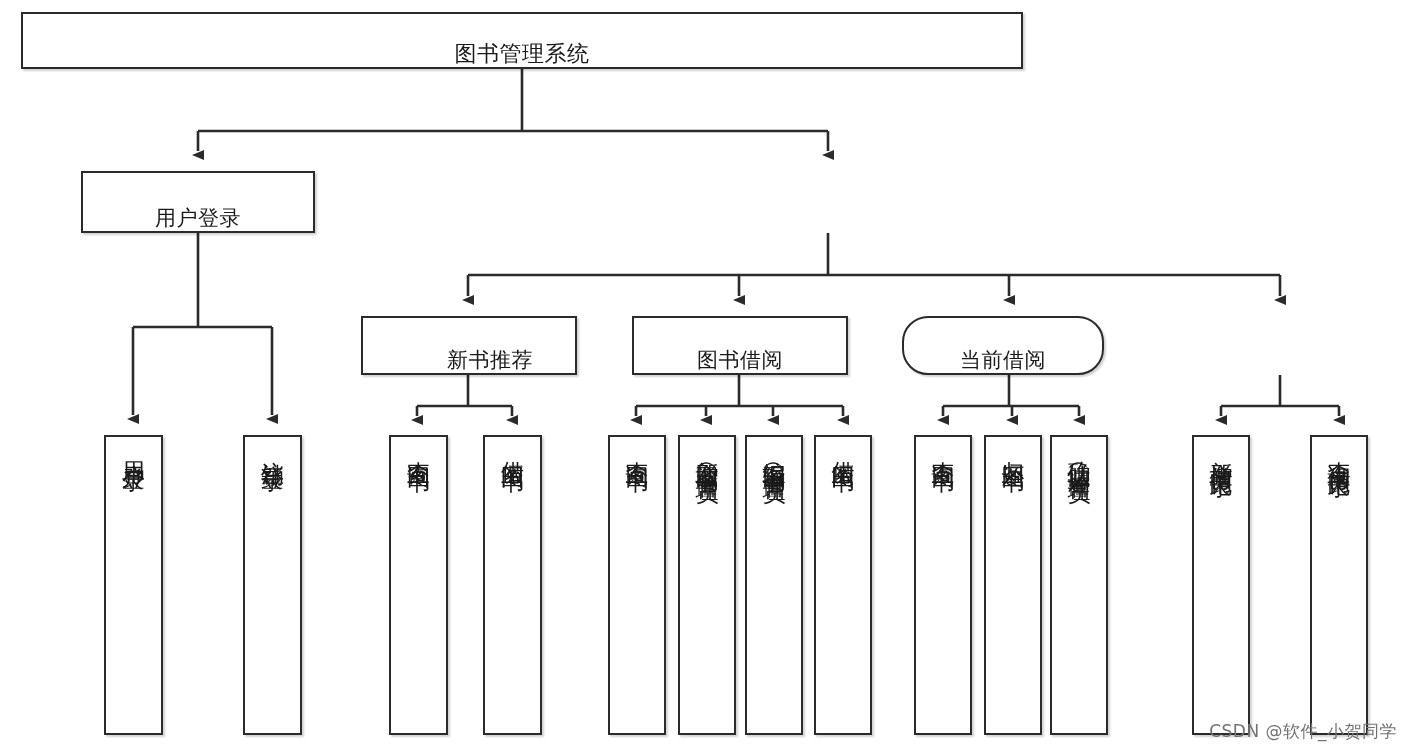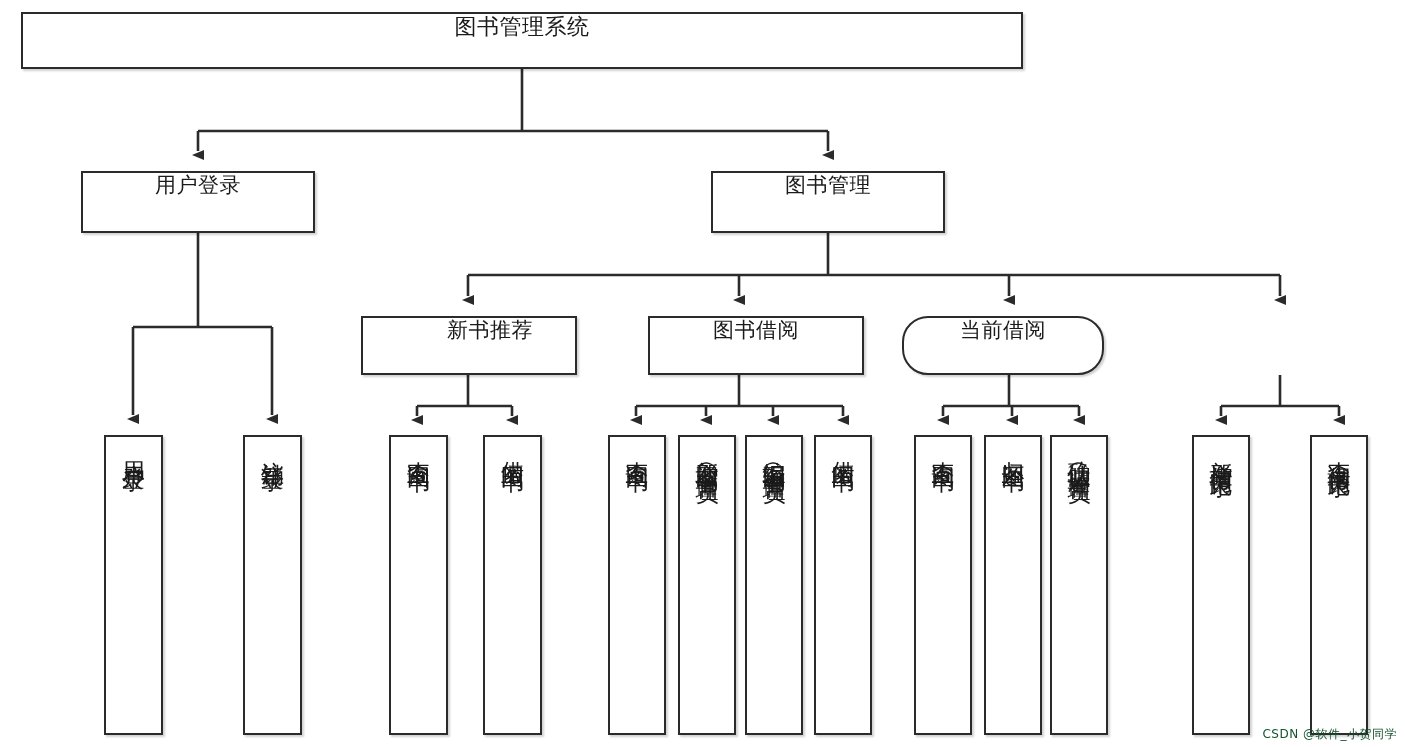--- a/index.html
+++ b/index.html
@@ -25,21 +25,21 @@
     height: 747px;
     pointer-events: none;
   }
   .node {
     position: absolute;
     box-sizing: border-box;
     background: #ffffff;
     border: 2px solid #2b2b2b;
     box-shadow: 2px 2px 2px rgba(0,0,0,0.18);
     display: flex;
-    align-items: flex-start;
+    align-items: flex-end;
     justify-content: center;
     color: #1a1a1a;
   }
   .node .label {
     display: block;
     text-align: center;
     line-height: 1.18;
     white-space: pre;
   }
   .node.horiz .label {
@@ -60,22 +60,22 @@
     text-orientation: upright;
     font-size: 23px;
     line-height: 1.0;
     letter-spacing: 3px;
     white-space: nowrap;
   }
   .watermark {
     position: absolute;
     right: 8px;
     bottom: 4px;
-    font-size: 12px;
-    color: #14532d;
+    font-size: 17px;
+    color: #737373;
     letter-spacing: 0.5px;
     white-space: nowrap;
     user-select: none;
   }
 </style>
 </head>
 <body>
 
 <div id="canvas">
 
@@ -129,28 +129,25 @@
     </g>
   </svg>
 
   <div class="node horiz root" style="left:21px; top:12px; width:1002px; height:57px;">
     <span class="label">图书管理系统</span>
   </div>
 
   <div class="node horiz" style="left:81px; top:171px; width:234px; height:62px;">
     <span class="label">用户登录</span>
   </div>
-  <div class="node horiz" style="left:711px; top:171px; width:234px; height:62px;">
-    <span class="label">图书管理</span>
-  </div>
 
   <div class="node horiz" style="left:361px; top:316px; width:216px; height:59px;padding-left:42px;">
     <span class="label">新书推荐</span>
   </div>
-  <div class="node horiz" style="left:632px; top:316px; width:216px; height:59px;margin-left:16px;">
+  <div class="node horiz" style="left:632px; top:316px; width:216px; height:59px;">
     <span class="label">图书借阅</span>
   </div>
   <div class="node horiz" style="left:902px; top:316px; width:202px; height:59px;border-radius:26px;">
     <span class="label">当前借阅</span>
   </div>
 
   <div id="leaf-layer">
       <div class="node vert" style="left: 104px; top: 435px; width: 59px; height: 300px;">
         <span class="label">用户登录</span>
       </div>

